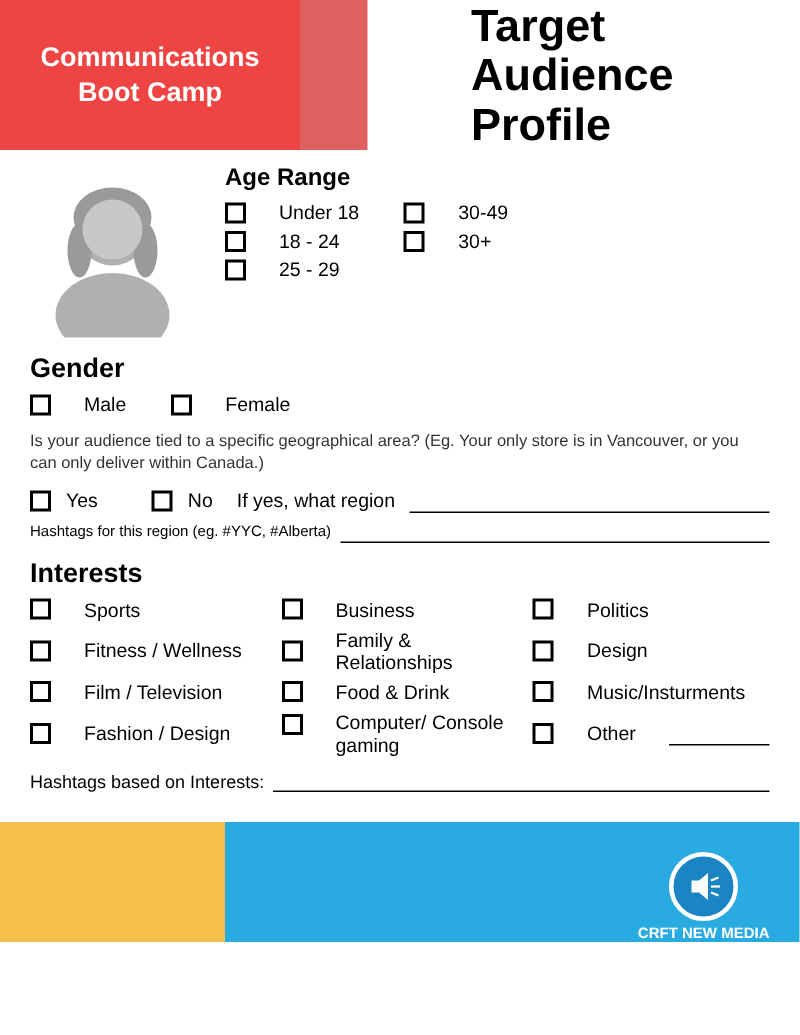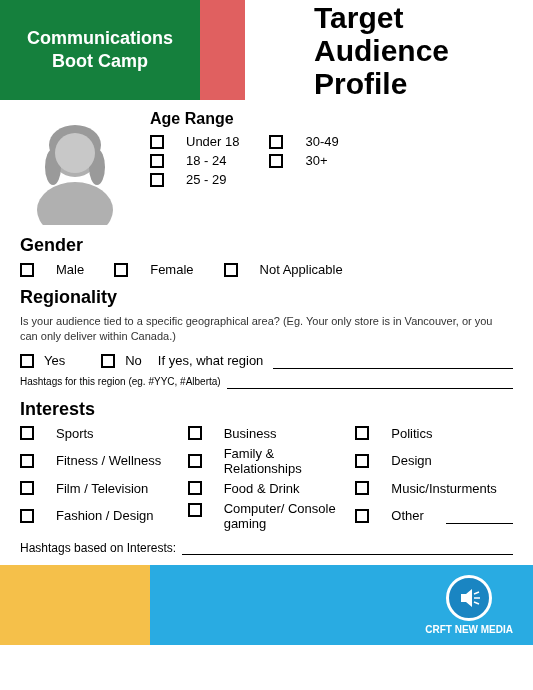--- a/index.html
+++ b/index.html
@@ -12,21 +12,21 @@
       color: #000;
     }
 
     
     .header {
       display: flex;
       height: 100px;
       position: relative;
     }
     .header-left {
-      background: #15803d;
+      background: #ef4444;
       width: 200px;
       display: flex;
       align-items: center;
       justify-content: center;
       position: relative;
       z-index: 2;
     }
     .header-left-title {
       color: #fff;
       font-size: 18px;
@@ -51,21 +51,21 @@
       padding-left: 30px;
     }
     .header-right-title {
       font-size: 30px;
       font-weight: 900;
       line-height: 1.1;
     }
 
     
     .main {
-      padding: 10px 20px 0 20px;
+      padding: 10px 20px 10px 20px;
     }
 
     
     .profile-top {
       display: flex;
       align-items: flex-start;
       margin-bottom: 10px;
     }
     .avatar {
       width: 110px;
@@ -186,21 +186,21 @@
       height: 80px;
     }
     .footer-left {
       background: #f5c04a;
       width: 150px;
     }
     .footer-right {
       background: #29abe2;
       flex: 1;
       display: flex;
-      align-items: center;
+      align-items: flex-end;
       justify-content: flex-end;
       padding-right: 20px;
       gap: 10px;
     }
     .footer-logo {
       display: flex;
       flex-direction: column;
       align-items: center;
     }
     .footer-logo-icon {
@@ -295,27 +295,22 @@
   <div class="section-title">Gender</div>
   <div class="gender-row">
     <div class="checkbox-row">
       <span class="checkbox-box"></span>
       <span>Male</span>
     </div>
     <div class="checkbox-row">
       <span class="checkbox-box"></span>
       <span>Female</span>
     </div>
-    <div class="checkbox-row">
-      <span class="checkbox-box"></span>
-      <span>Not Applicable</span>
-    </div>
-  </div>
-
-  <div class="section-title">Regionality</div>
+  </div>
+
   <div class="regionality-desc">Is your audience tied to a specific geographical area? (Eg. Your only store is in Vancouver, or you can only deliver within Canada.)</div>
 
   <div class="region-row">
     <span class="checkbox-box"></span>
     <span class="inline-label">Yes</span>
     <span style="margin-left:16px;"></span>
     <span class="checkbox-box"></span>
     <span class="inline-label">No</span>
     <span style="margin-left:6px;" class="inline-label">If yes, what region</span>
     <span class="underline-field"></span>

